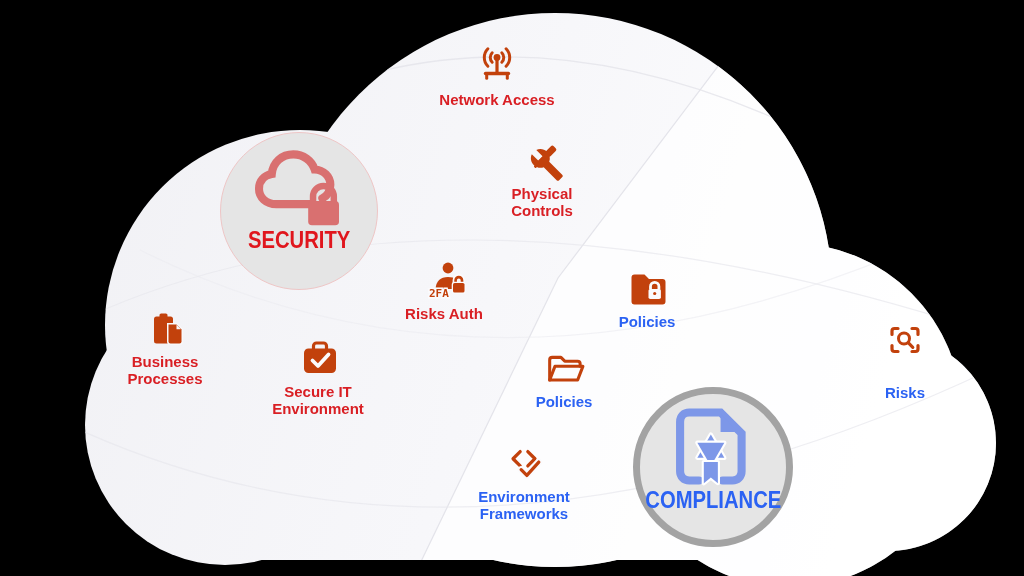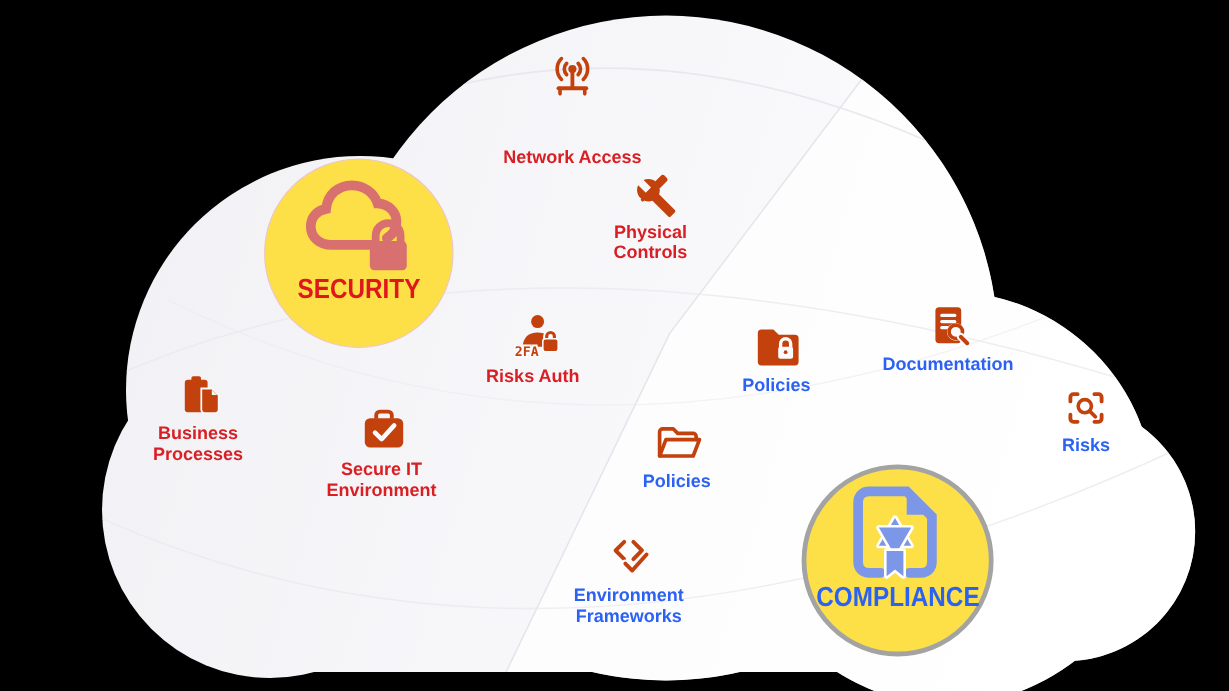--- a/index.html
+++ b/index.html
@@ -6,39 +6,39 @@
   body { width:1024px; height:576px; overflow:hidden; font-family:"Liberation Sans", sans-serif; }
   .stage { position:relative; width:1024px; height:576px; background:#000; }
   .cloud-svg { position:absolute; left:0; top:0; }
 
   .node { position:absolute; display:flex; flex-direction:column; align-items:center; }
   .node-icon { line-height:0; color:#c2410c; }
   .node-label { font-weight:700; font-size:15px; line-height:17px; text-align:center; margin-top:3px; white-space:pre-line; }
   .red  { color:#d91f24; }
   .blue { color:#2b62f3; }
 
-  .hub { position:absolute; border-radius:50%; background:#fde047; display:flex; flex-direction:column; align-items:center; box-sizing:border-box; }
+  .hub { position:absolute; border-radius:50%; background:#e5e5e5; display:flex; flex-direction:column; align-items:center; box-sizing:border-box; }
   .hub-security   { left:220px; top:132px; width:158px; height:158px; border:1px solid #eec6c6; }
-  .hub-compliance { left:668px; top:387px; width:160px; height:160px; border:4px solid #a3a3a3; }
+  .hub-compliance { left:633px; top:387px; width:160px; height:160px; border:7px solid #a3a3a3; }
   .hub-title { font-weight:700; font-size:23px; transform:scaleX(0.88); letter-spacing:0px; }
   .hub-security .hub-title   { color:#e0161d; margin-top:-2px; }
   .hub-compliance .hub-title { color:#2b62f3; margin-top:-1px; }
   .hub-security .hub-iconwrap   { margin-top:16px; line-height:0; }
   .hub-compliance .hub-iconwrap { margin-top:12px; line-height:0; }
 
   
-  .n-network   { left:412px; top:42px;  width:130px;gap:32px; }
+  .n-network   { left:432px; top:42px;  width:130px; }
   .n-physical  { left:487px; top:138px; width:110px; }
   .n-auth      { left:389px; top:258px; width:110px; }
   .n-business  { left:105px; top:310px; width:120px; }
   .n-secureit  { left:248px; top:336px; width:140px; }
   .n-policies  { left:592px; top:266px; width:110px; }
   .n-docs      { left:715px; top:252px; width:150px; }
   .n-standards { left:504px; top:348px; width:120px; }
-  .n-risks     { left:855px; top:320px; width:100px; }
+  .n-risks     { left:855px; top:320px; width:100px;gap:21px; }
   .n-reg       { left:449px; top:443px; width:150px; }
 </style>
 </head>
 <body>
 
 <div class="stage">
 
   <svg class="cloud-svg" width="1024" height="576" viewBox="0 0 1024 576">
     <defs>
       <linearGradient id="cloudGrad" x1="0" y1="80" x2="1024" y2="380" gradientUnits="userSpaceOnUse">
@@ -176,35 +176,20 @@
       <svg width="44" height="44" viewBox="0 0 44 44">
         <path d="M6.5 11.5 a3 3 0 0 1 3 -3 h10 l4.5 4.5 h13.5 a3 3 0 0 1 3 3 v19.5 a3 3 0 0 1 -3 3 h-28 a3 3 0 0 1 -3 -3 z" fill="currentColor"></path>
         <path d="M25.5 23.5 v-3 a4.2 4.2 0 0 1 8.4 0 v3" stroke="#fbfbfd" stroke-width="2.8" fill="none"></path>
         <rect x="23.5" y="23" width="12.4" height="10" rx="1.8" fill="#fbfbfd"></rect>
         <circle cx="29.7" cy="27.5" r="1.6" fill="currentColor"></circle>
       </svg>
     </span>
     <div class="node-label blue">Policies</div>
   </div>
 
-  <div class="node n-docs">
-    <span class="node-icon">
-      <svg width="40" height="40" viewBox="0 0 40 40">
-        <rect x="9.5" y="4" width="21.5" height="30" rx="3" fill="currentColor"></rect>
-        <rect x="13.5" y="9.5" width="13.5" height="2.7" rx="1.3" fill="#fbfbfd"></rect>
-        <rect x="13.5" y="14.6" width="13.5" height="2.7" rx="1.3" fill="#fbfbfd"></rect>
-        <rect x="13.5" y="19.7" width="7.5" height="2.7" rx="1.3" fill="#fbfbfd"></rect>
-        <circle cx="26.5" cy="24.5" r="7.4" fill="#fbfbfd"></circle>
-        <circle cx="26.5" cy="24.5" r="5.6" fill="#fbfbfd" stroke="currentColor" stroke-width="3"></circle>
-        <path d="M30.7 28.7 l5.3 5.3" stroke="#fbfbfd" stroke-width="6.5" stroke-linecap="round"></path>
-        <path d="M30.7 28.7 l5.3 5.3" stroke="currentColor" stroke-width="3.4" stroke-linecap="round"></path>
-      </svg>
-    </span>
-    <div class="node-label blue">Documentation</div>
-  </div>
 
   <div class="node n-standards">
     <span class="node-icon">
       <svg width="42" height="42" viewBox="0 0 44 44" fill="none" stroke="currentColor" stroke-width="3.2" stroke-linejoin="round" stroke-linecap="round">
         <path d="M7 33.5 V12.5 C7 11 8.2 9.8 9.7 9.8 H18.8 L22.8 13.8 H36.2 C37.7 13.8 38.9 15 38.9 16.5 V19.2"></path>
         <path d="M7 33.5 L12.5 19.2 H41.8 L36.3 33.5 Z"></path>
       </svg>
     </span>
     <div class="node-label blue">Policies</div>
   </div>

